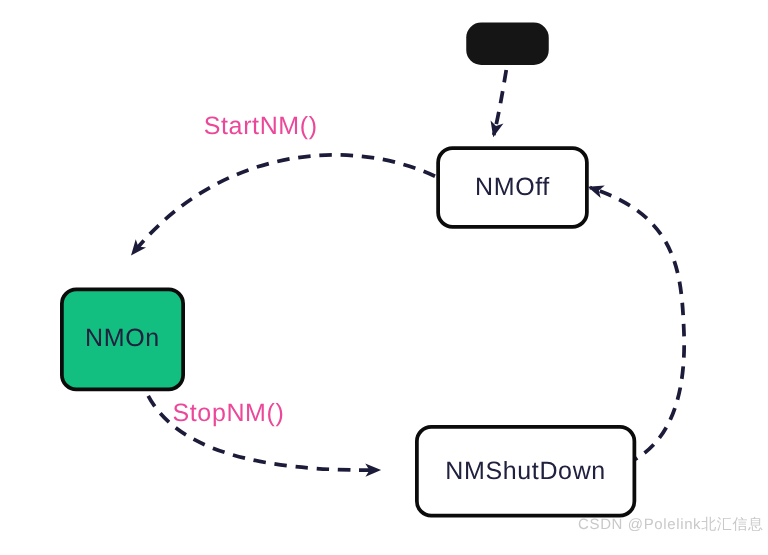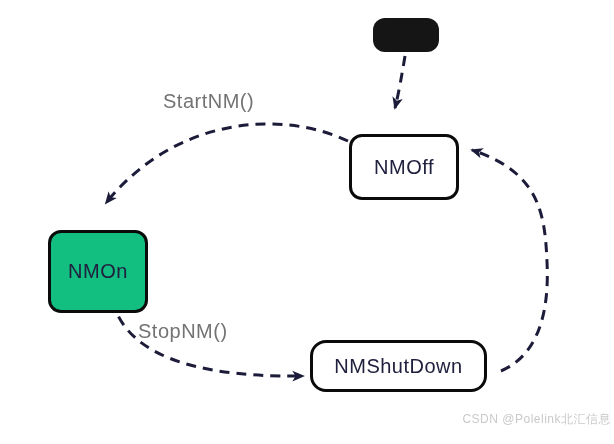--- a/index.html
+++ b/index.html
@@ -35,26 +35,26 @@
     letter-spacing: 0.5px;
     white-space: nowrap;
   }
   .initial-node {
     position: absolute;
     left: 373px; top: 18px;
     width: 66px; height: 34px;
     background: #151515;
     border-radius: 12px;
   }
-  .node-nmoff       { left: 349px; top: 117px; width: 110px; height: 66px; margin-top: 17px; }
+  .node-nmoff       { left: 349px; top: 117px; width: 122px; height: 66px; }
   .node-nmon        { left: 48px;  top: 230px; width: 100px; height: 83px; background: #12be80; }
-  .node-nmshutdown  { left: 310px; top: 340px; width: 177px; height: 52px; border-radius: 16px; }
+  .node-nmshutdown  { left: 332px; top: 340px; width: 177px; height: 74px; }
   .transition-label {
     position: absolute;
-    color: #737373;
+    color: #ec4899;
     font-size: 20px;
     letter-spacing: 0.5px;
     white-space: nowrap;
   }
   .label-startnm { left: 163px; top: 90px; }
   .label-stopnm  { left: 138px; top: 320px; }
   .watermark {
     position: absolute;
     right: 3px;
     top: 411px;

